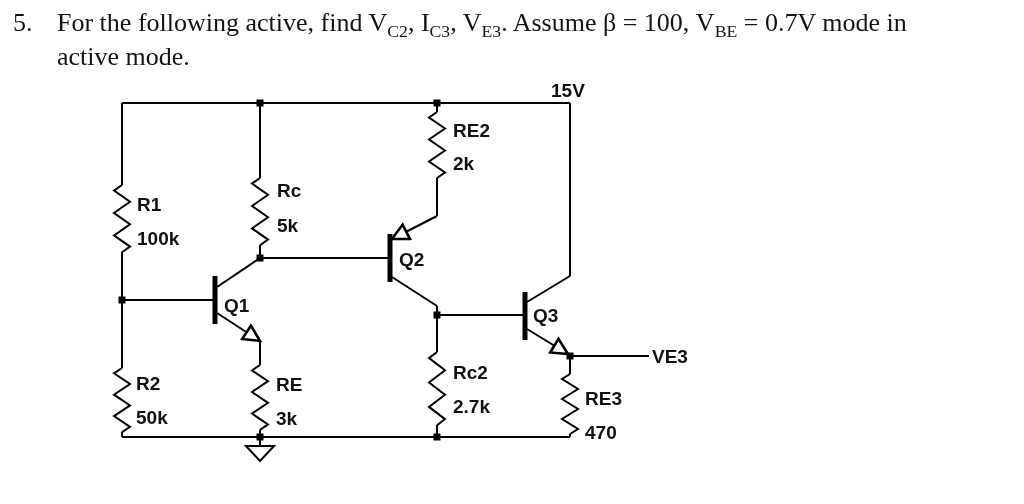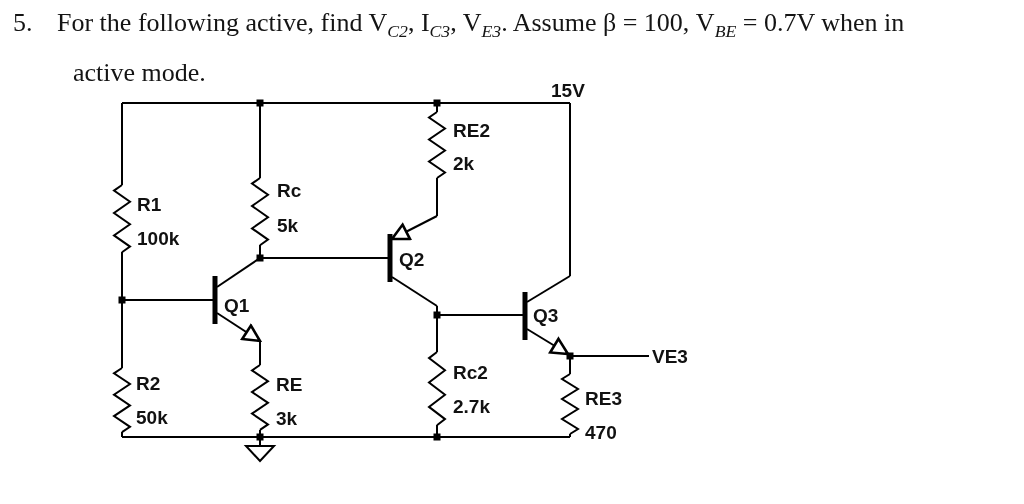--- a/index.html
+++ b/index.html
@@ -3,34 +3,34 @@
 <meta charset="utf-8">
 <style>
   html,body{margin:0;padding:0;}
   body{
     width:1024px;height:504px;background:#ffffff;position:relative;overflow:hidden;
     font-family:"Liberation Serif",serif;color:#141414;
   }
   .problem{position:absolute;top:6px;left:0;width:1018px;font-size:26px;line-height:34px;}
   .line1{margin:0;padding-left:13px;white-space:nowrap;}
   .pnum{display:inline-block;width:44px;}
-  .line2{margin:16px;padding-left:57px;}
-  sub{font-size:0.68em;line-height:0;font-style:italic;}
+  .line2{margin:0;padding-left:57px;}
+  sub{font-size:0.68em;line-height:0;}
   .schematic{position:absolute;top:0;left:0;}
   .schematic text{font-family:"Liberation Sans",sans-serif;font-weight:bold;font-size:19px;fill:#111;}
   .wire{stroke:#000;stroke-width:2;fill:none;}
   .zig{stroke:#000;stroke-width:2;fill:none;stroke-linejoin:miter;}
   .bar{stroke:#000;stroke-width:5;}
   .dot{fill:#000;}
 </style>
 </head>
 <body>
 
 <div class="problem">
-  <p class="line1"><span class="pnum">5.</span><span><span>For the following active, find V</span><sub>C2</sub><span>, I</span><sub>C3</sub><span>, V</span><sub>E3</sub><span>. Assume β = 100, V</span><sub>BE</sub><span> = 0.7V when in</span></span></p>
+  <p class="line1"><span class="pnum">5.</span><span><span>For the following active, find V</span><sub>C2</sub><span>, I</span><sub>C3</sub><span>, V</span><sub>E3</sub><span>. Assume β = 100, V</span><sub>BE</sub><span> = 0.7V mode in</span></span></p>
   <p class="line2">active mode.</p>
 </div>
 
 <svg class="schematic" width="1024" height="504" viewBox="0 0 1024 504">
   <defs>
     <marker id="arr" viewBox="0 0 10 10" refX="9" refY="5" markerWidth="10" markerHeight="10" orient="auto">
       <path d="M1,1 L9,5 L1,9 z" fill="#fff" stroke="#000" stroke-width="1.3"></path>
     </marker>
   </defs>
 

